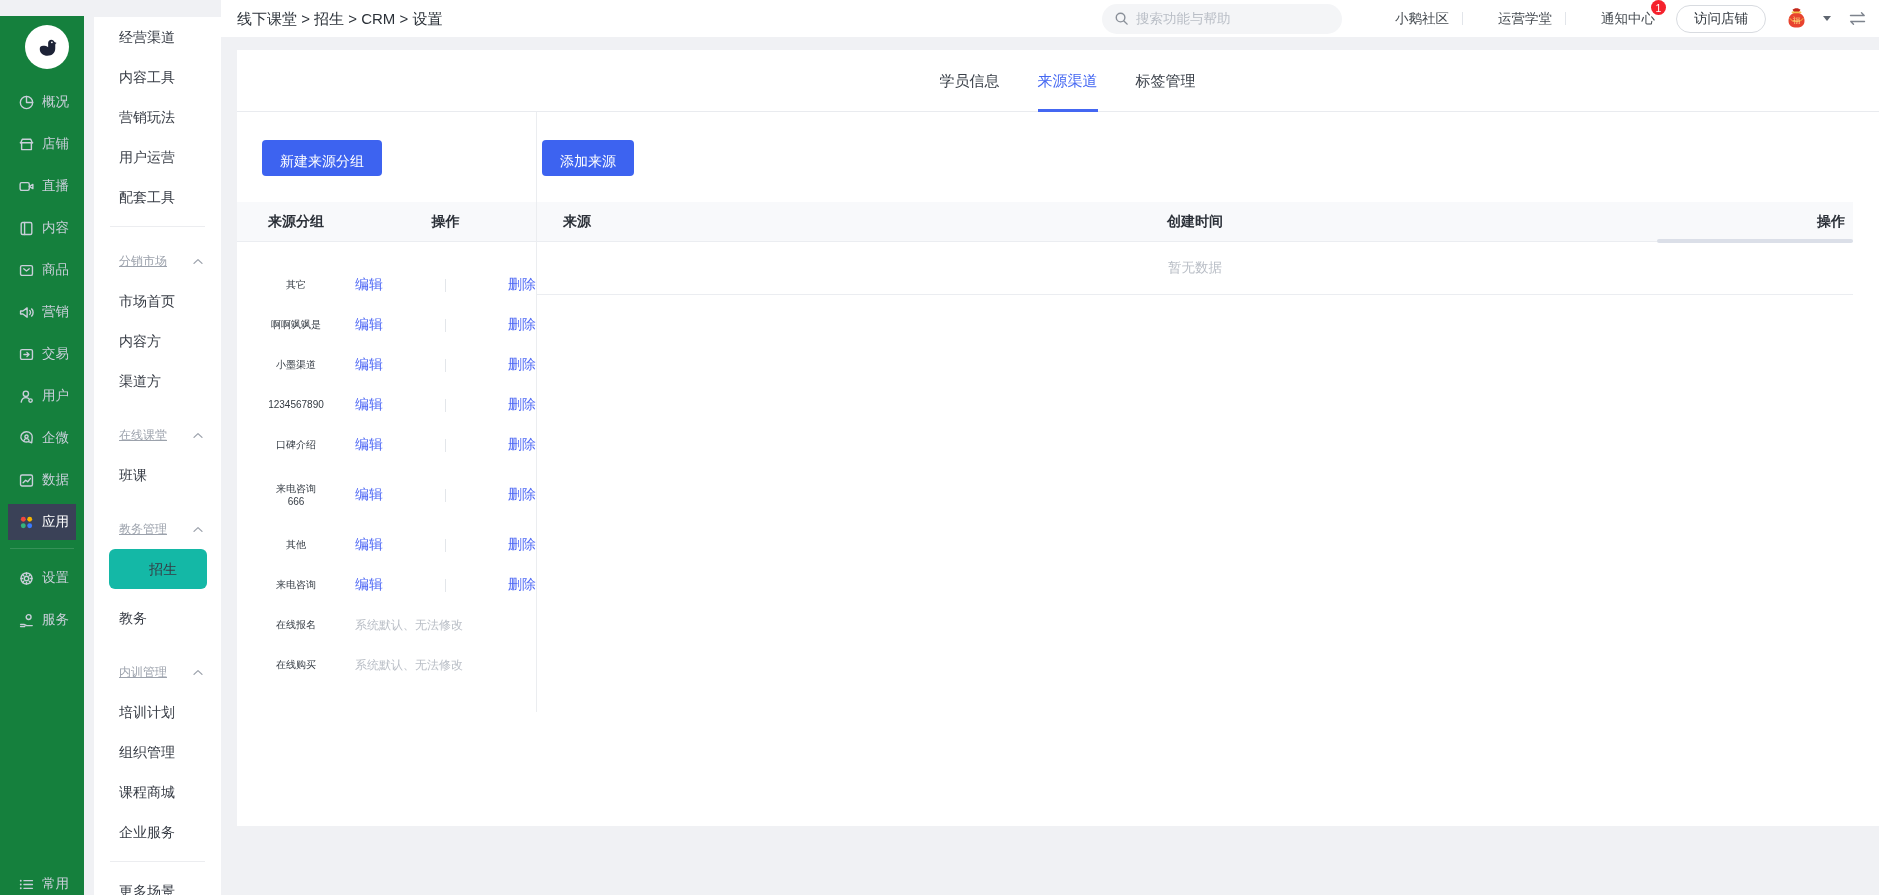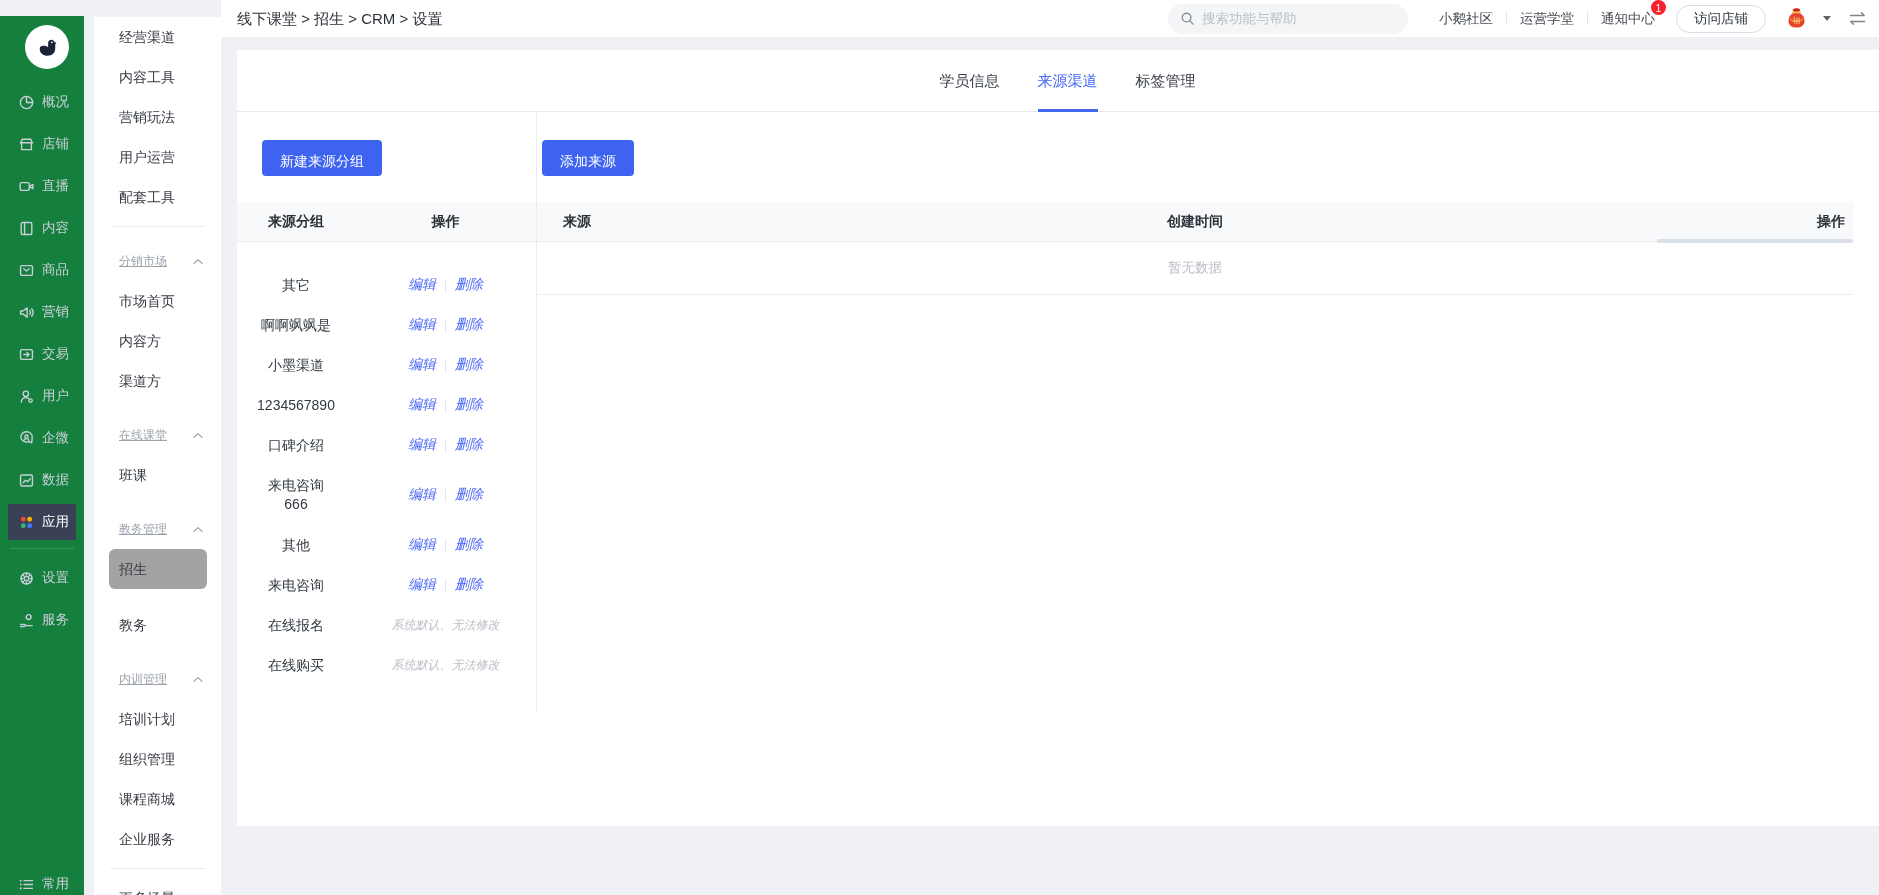--- a/index.html
+++ b/index.html
@@ -20,40 +20,40 @@
   .pn-item.active { background:#3a4157; border-radius:0; margin:3px 8px;
     height:36px; padding-left:10px; color:#ffffff; }
   .pn-divider { border-top:1px solid rgba(255,255,255,0.14); width:64px; margin:8px auto; }
   .pn-bottom { position:absolute; bottom:6px; left:0; right:0; }
 
   
   .light-sidebar { position:absolute; left:94px; top:17px; width:127px; height:895px;
     background:#ffffff; z-index:4; }
   .sn-item { height:40px; line-height:40px; padding-left:25px; font-size:14px;
     color:#363b44; cursor:pointer; white-space:nowrap; }
-  .sn-item.active { background:#a3a3a3; border-radius:6px; margin:0 14px 16px 15px;
-    padding-left:10px; }
+  .sn-item.active { background:#14b8a6; border-radius:6px; margin:0 14px 9px 15px;
+    padding-left:10px;text-align:center; }
   .sn-header { height:40px; line-height:40px; padding-left:25px; font-size:12px;
     color:#9ca2ac; margin-top:14px; display:flex; align-items:center;text-decoration:underline; }
   .sn-header .sn-chevron { margin-left:auto; margin-right:18px; display:flex; }
   .sn-divider { border-top:1px solid #ecedf0; margin:9px 16px 9px 16px; }
 
   
   .topbar { position:absolute; left:221px; top:0; width:1658px; height:37px;
     background:#ffffff; z-index:3; }
   .breadcrumb { position:absolute; left:16px; top:0; height:37px; line-height:37px;
     font-size:15px; color:#2b3138; }
   .topbar-right { position:absolute; right:12px; top:0; height:37px;
     display:flex; align-items:center; gap:13px; }
   .search-pill { width:240px; height:30px; border-radius:15px; background:#f4f5f7;
     display:flex; align-items:center; padding:0 12px; gap:7px; margin-right:18px; }
   .search-pill input { border:0; outline:0; background:transparent; font-size:13.5px;
     color:#555b63; width:100%; font-family:inherit; }
   .search-pill input::placeholder { color:#b9bec6; }
-  .top-link { font-size:13.5px; color:#43494f; cursor:pointer; white-space:nowrap; }
+  .top-link { font-size:13.5px; color:#43494f; cursor:pointer; white-space:nowrap;margin-left:22px; }
   .top-sep { width:1px; height:13px; background:#e2e5ea; }
   .notify-wrap { position:relative; }
   .badge { position:absolute; top:-9px; right:-11px; min-width:15px; height:15px;
     border-radius:8px; background:#f5222d; color:#fff; font-size:10.5px;
     display:flex; align-items:center; justify-content:center; padding:0 4px; }
   .visit-store { height:28px; border:1px solid #d8dbe0; border-radius:14px;
     padding:0 17px; font-size:13.5px; color:#2f353c; background:#fff;
     display:flex; align-items:center; cursor:pointer; margin-left:8px; white-space:nowrap; }
   .avatar { position:relative; width:27px; height:27px; cursor:pointer; margin-left:4px; }
   .avatar-char { position:absolute; left:50%; top:55%; transform:translate(-50%,-50%);
@@ -85,22 +85,22 @@
   .pane-left .btn-primary { left:25px; top:28px; }
   .thead { position:absolute; left:0; top:90px; height:40px; background:#f8f9fb;
     border-bottom:1px solid #ebedf1; display:flex; align-items:center;
     font-size:14px; font-weight:bold; color:#2b3038; }
   .pane-left .thead { width:299px; }
   .th-group { width:118px; text-align:center; }
   .th-ops { flex:1; text-align:center; }
   .grows { position:absolute; left:0; top:130px; right:0; padding-top:23px; }
   .grow { display:flex; align-items:center; min-height:40px; }
   .grow.tall { min-height:60px; }
-  .gname { width:118px; text-align:center; font-size:14px; color:#333a42; line-height:1.35; }
-  .gops { flex:1; display:flex; align-items:center; justify-content:center;font-style:italic; }
+  .gname { width:118px; text-align:center; font-size:10px; color:#333a42; line-height:1.35; }
+  .gops { flex:1; display:flex; align-items:center; justify-content:space-between; }
   .op-link { font-size:14px; color:#4e68f5; cursor:pointer; }
   .op-sep { width:1px; height:13px; background:#e3e6ea; margin:0 9px; }
   .gnote { font-size:12px; color:#b9bec6; }
 
   
   .pane-right { position:absolute; left:300px; top:62px; right:0; bottom:0; }
   .pane-right .btn-primary { left:5px; top:28px; }
   .pane-right .thead { width:1316px; top:90px; }
   .th-source { padding-left:26px; }
   .th-time { position:absolute; left:50%; transform:translateX(-50%); }

